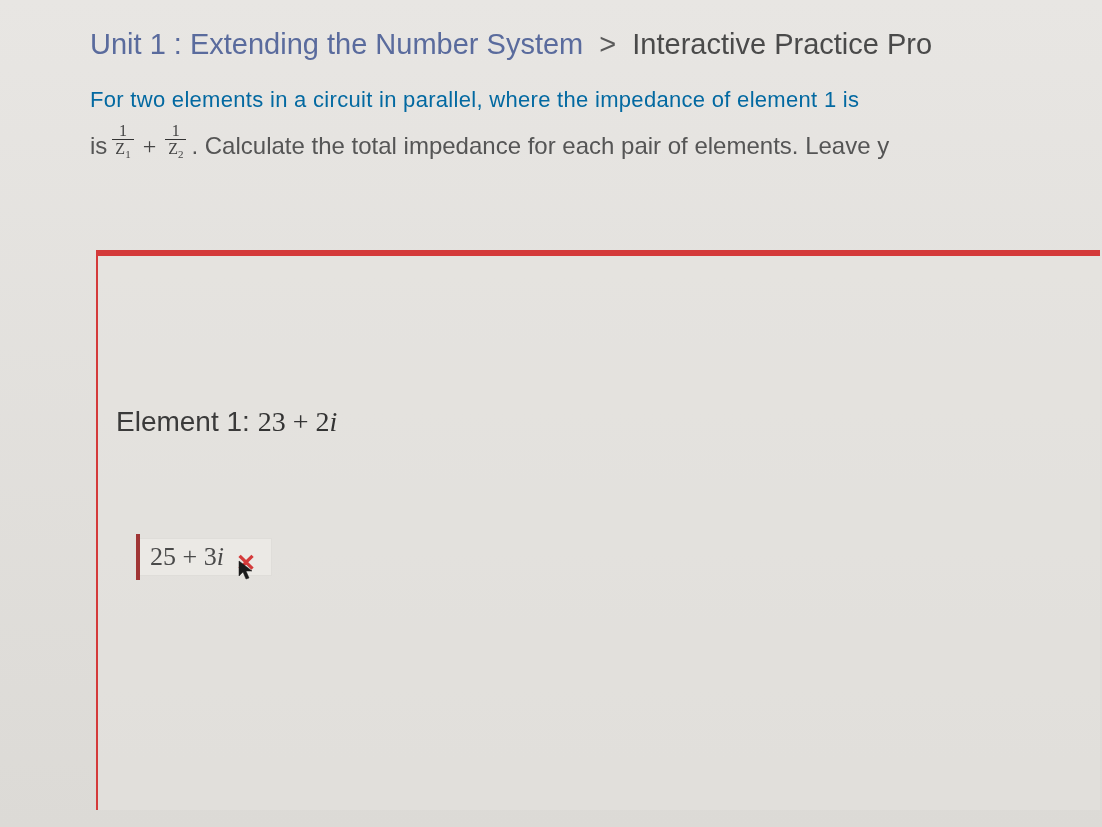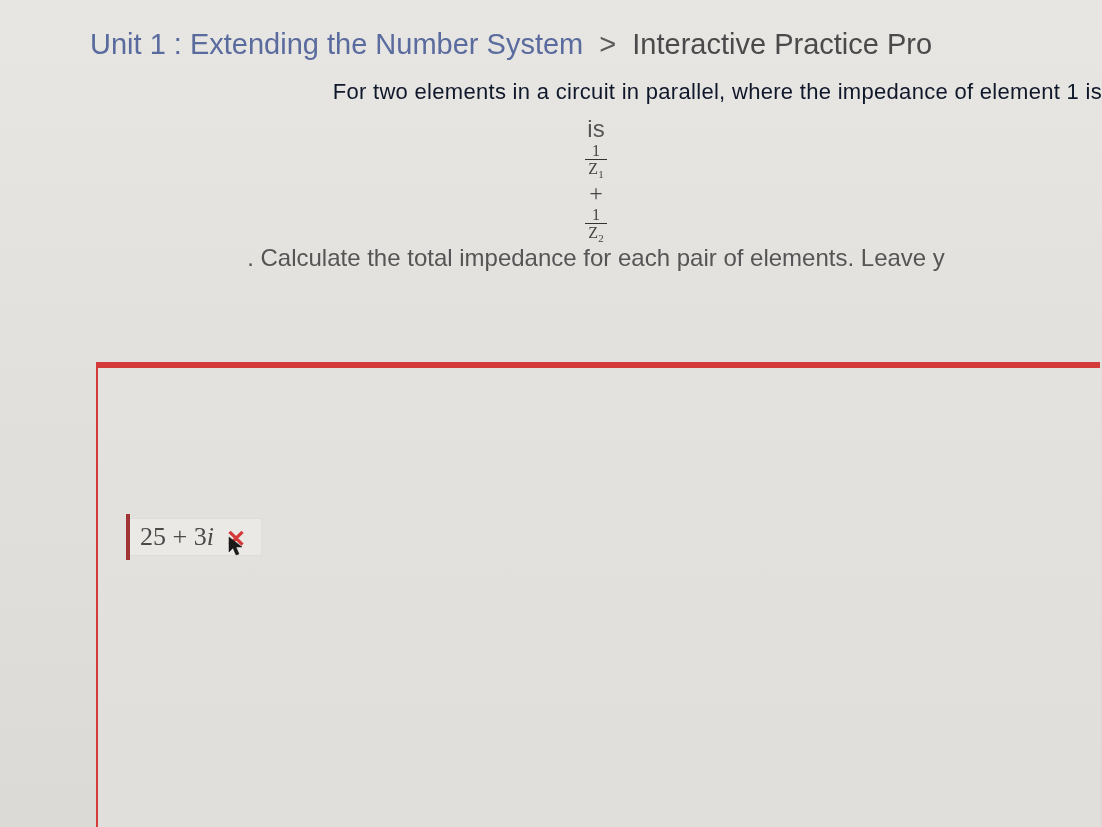--- a/index.html
+++ b/index.html
@@ -15,49 +15,47 @@
       overflow: hidden;
       position: relative;
     }
     .page-content {
       padding: 28px 0 0 90px;
       width: 100%;
     }
     .breadcrumb {
       font-size: 29px;
       color: #4a4a4a;
-      margin-bottom: 18px;
+      margin-bottom: 26px;
       white-space: nowrap;
     }
     .breadcrumb .unit-link {
       color: #5a6b9d;
     }
     .breadcrumb .sep {
       color: #5a5a5a;
       margin: 0 8px;
     }
     .breadcrumb .current {
       color: #4a4a4a;
     }
     .cutoff-line {
-      color: #0f172a;
+      color: #0369a1;
       font-size: 22px;
       letter-spacing: 0.3px;
       margin-bottom: 10px;
       white-space: nowrap;
       filter: blur(0.6px);
-      text-align: right;
     }
     .formula-line {
       font-size: 24px;
       color: #444;
       white-space: nowrap;
       display: flex;
-      align-items: center;
-      flex-direction: column;
+      align-items: flex-end;
     }
     .formula-line .txt {
       color: #555;
     }
     .frac {
       display: inline-flex;
       flex-direction: column;
       align-items: center;
       vertical-align: middle;
       margin: 0 5px;
@@ -109,25 +107,25 @@
       font-style: italic;
     }
     .answer-row {
       font-size: 28px;
       color: #3a3a3a;
       display: flex;
       align-items: center;
     }
     .answer-input-wrap {
       position: relative;
-      margin-left: 10px;
+      margin-left: 20px;
       background: #ebe9e5;
       padding: 4px 10px 4px 14px;
       display: inline-flex;
-      align-items: flex-start;
+      align-items: flex-end;
       box-shadow: inset 0 0 0 1px rgba(0,0,0,0.05);
     }
     .answer-input-wrap::before {
       content: "";
       position: absolute;
       left: 0;
       top: -4px;
       bottom: -4px;
       width: 4px;
       background: #a03535;
@@ -187,20 +185,28 @@
       <span class="num">1</span>
       <span class="den">
         <span>Z</span><span class="sub">2</span>
       </span>
     </span>
     <span class="txt">. Calculate the total impedance for each pair of elements. Leave y</span>
   </div>
 
   <div class="problem-box">
 
+    <div class="element-row">
+      <span class="label">Element 1:</span>
+      <span class="math">
+        <span>23</span>
+        <span>+</span>
+        <span>2</span><span class="i">i</span>
+      </span>
+    </div>
 
 
     <div class="answer-row">
       <span class="answer-input-wrap">
         <span class="answer-value">
           <span>25</span>
           <span>+</span>
           <span>3</span><span class="i">i</span>
         </span>
         <span class="wrong-mark">

